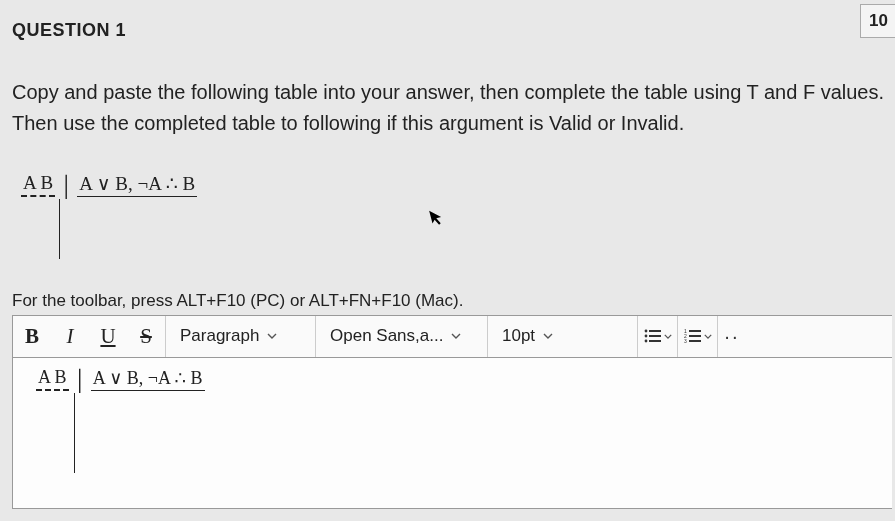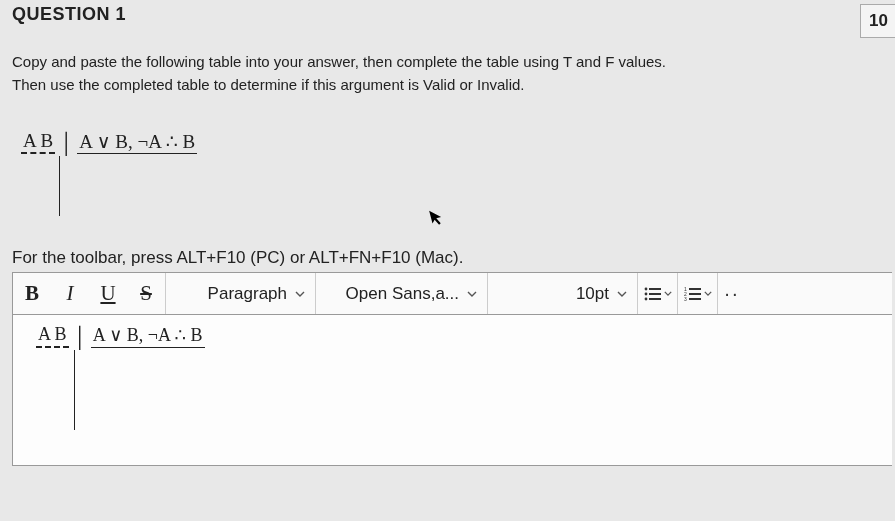--- a/index.html
+++ b/index.html
@@ -17,32 +17,33 @@
   }
   .qheader {
     display: flex;
     justify-content: space-between;
     align-items: flex-start;
   }
   .qtitle {
     font-weight: bold;
     font-size: 18px;
     letter-spacing: 0.5px;
+    margin-top: 16px;
   }
   .points-box {
     border: 1px solid #aaa;
     background: #f4f4f4;
     padding: 6px 8px;
     font-size: 17px;
     font-weight: bold;
     margin-right: -2px;
   }
   .instructions {
-    margin-top: 12px;
-    font-size: 15px;
+    margin-top: 36px;
+    font-size: 20px;
     line-height: 1.55;
   }
   .argument {
     margin-top: 34px;
     font-size: 19px;
     font-family: 'Times New Roman', serif;
     line-height: 1.1;
     margin-left: 9px;
   }
   .arg-top {
@@ -104,21 +105,21 @@
     cursor: pointer;
     border-right: 0;
   }
   .tb-bold { font-weight: bold; }
   .tb-italic { font-style: italic; font-family: 'Times New Roman', serif; }
   .tb-underline { text-decoration: underline; }
   .tb-strike { text-decoration: line-through; }
   .tb-select {
     display: flex;
     align-items: center;
-    justify-content: flex-end;
+    justify-content: flex-start;
     padding: 0 10px 0 14px;
     font-size: 17px;
     border-left: 1px solid #ccc;
     cursor: pointer;
     gap: 8px;
   }
   .sel-para { width: 150px; }
   .sel-font { width: 172px; gap: 8px; }
   .sel-size { width: 150px; }
   .tb-icon {
@@ -158,21 +159,21 @@
 
 <div class="page">
 
   <div class="qheader">
     <div class="qtitle">QUESTION 1</div>
     <div class="points-box">10</div>
   </div>
 
   <div class="instructions">
     <div>Copy and paste the following table into your answer, then complete the table using T and F values.</div>
-    <div>Then use the completed table to determine if this argument is Valid or Invalid.</div>
+    <div>Then use the completed table to following if this argument is Valid or Invalid.</div>
   </div>
 
   <div class="argument">
     <div class="arg-top">
       <span class="arg-ab">A B</span>
       <span class="arg-sep">│</span>
       <span class="arg-rest">A ∨ B, ¬A ∴ B</span>
     </div>
     <div class="arg-below"></div>
   </div>

